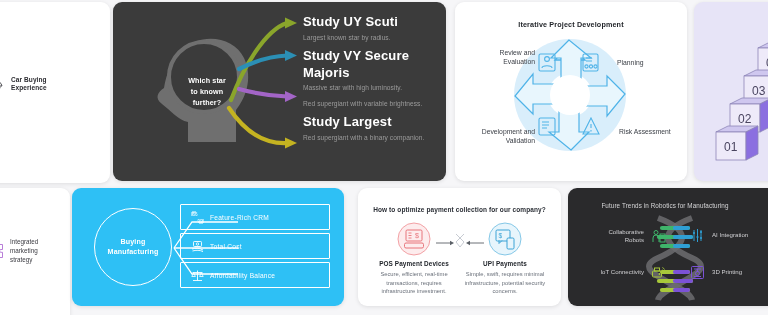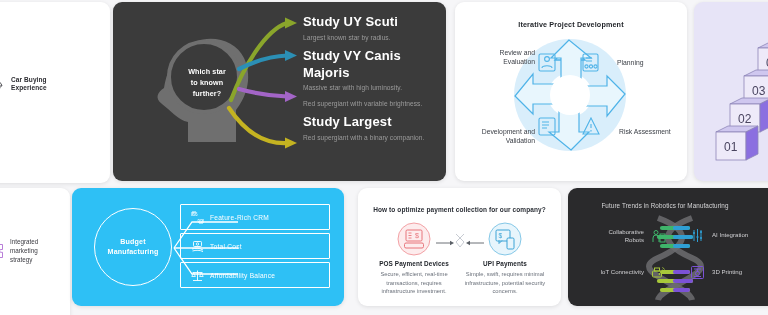--- a/index.html
+++ b/index.html
@@ -19,21 +19,21 @@
 
   
   #card-star { left:113px; top:2px; width:333px; height:179px; background:#3b3b3b; }
   #card-star .inner { position:absolute; inset:0; }
   .branch-list { position:absolute; left:190px; top:12px; width:140px; }
   .branch { margin-bottom:6px; }
   .branch .btitle { color:#ffffff; font-size:13px; font-weight:bold; letter-spacing:.15px;
      line-height:1.25; margin-bottom:2.5px;}
   .branch .bdesc { color:#9b9b9b; font-size:6.6px; line-height:1.45; letter-spacing:.05px;}
   .head-svg { position:absolute; left:35px; top:28px; }
-  .head-q { position:absolute; left:57px; top:65px; width:74px; text-align:center;
+  .head-q { position:absolute; left:57px; top:74px; width:74px; text-align:center;
     color:#ffffff; font-size:7.2px; font-weight:bold; line-height:1.5; letter-spacing:.1px; }
 
   
   #card-cycle { left:455px; top:2px; width:232px; height:179px; }
   #card-cycle .ctitle { position:absolute; top:18px; left:0; width:100%; text-align:center;
     font-size:7.2px; font-weight:bold; color:#23262b; letter-spacing:.15px;}
   .cyc-lbl { position:absolute; font-size:6.8px; color:#3d4148; line-height:1.35; }
   .cyc-lbl.tl { left:20px; top:46px; width:60px; text-align:right; }
   .cyc-lbl.tr { right:12px; top:56px; width:58px; text-align:left; }
   .cyc-lbl.bl { left:6px; top:125px; width:74px; text-align:right; }
@@ -132,21 +132,21 @@
         <path d="M6 96 C22 120, 42 132, 64 131" stroke="#c4b321" stroke-width="4.2" fill="none" stroke-linecap="round"></path>
         <path d="M62 125.5 L74 131 L62 136.5 Z" fill="#c4b321"></path>
       </svg>
 
       <div class="branch-list">
         <div class="branch">
           <div class="btitle">Study UY Scuti</div>
           <div class="bdesc">Largest known star by radius.</div>
         </div>
         <div class="branch">
-          <div class="btitle">Study VY Canis Majoris</div>
+          <div class="btitle">Study VY Secure Majoris</div>
           <div class="bdesc">Massive star with high luminosity.</div>
         </div>
         <div class="branch">
           <div class="bdesc">Red supergiant with variable brightness.</div>
         </div>
         <div class="branch">
           <div class="btitle">Study Largest</div>
           <div class="bdesc">Red supergiant with a binary companion.</div>
         </div>
       </div>
@@ -238,21 +238,21 @@
   </div>
 
   <div class="card" id="card-budget">
     <svg style="position:absolute;left:96px;top:18px;" width="70" height="84" viewBox="0 0 70 84">
       <path d="M6 42 L24 16 L70 16" stroke="#ffffff" stroke-width="1.3" fill="none"></path>
       <path d="M6 42 L24 42 L70 42" stroke="#ffffff" stroke-width="1.3" fill="none"></path>
       <path d="M6 42 L24 68 L70 68" stroke="#ffffff" stroke-width="1.3" fill="none"></path>
     </svg>
     <div class="bud-circle">
       <span>
-        <span>Budget</span><br>
+        <span>Buying</span><br>
         <span>Manufacturing</span>
       </span>
     </div>
     <div class="bud-rows">
       <div class="bud-row">
         <svg width="13" height="13" viewBox="0 0 13 13">
           <path d="M1 5 V1 h4" fill="none" stroke="#ffffff" stroke-width="1"></path>
           <path d="M12 8 v4 h-4" fill="none" stroke="#ffffff" stroke-width="1"></path>
           <text x="1.5" y="5" font-size="4.6" fill="#ffffff" font-family="Liberation Sans, sans-serif">66</text>
           <text x="6.5" y="11.5" font-size="4.6" fill="#ffffff" font-family="Liberation Sans, sans-serif">99</text>

